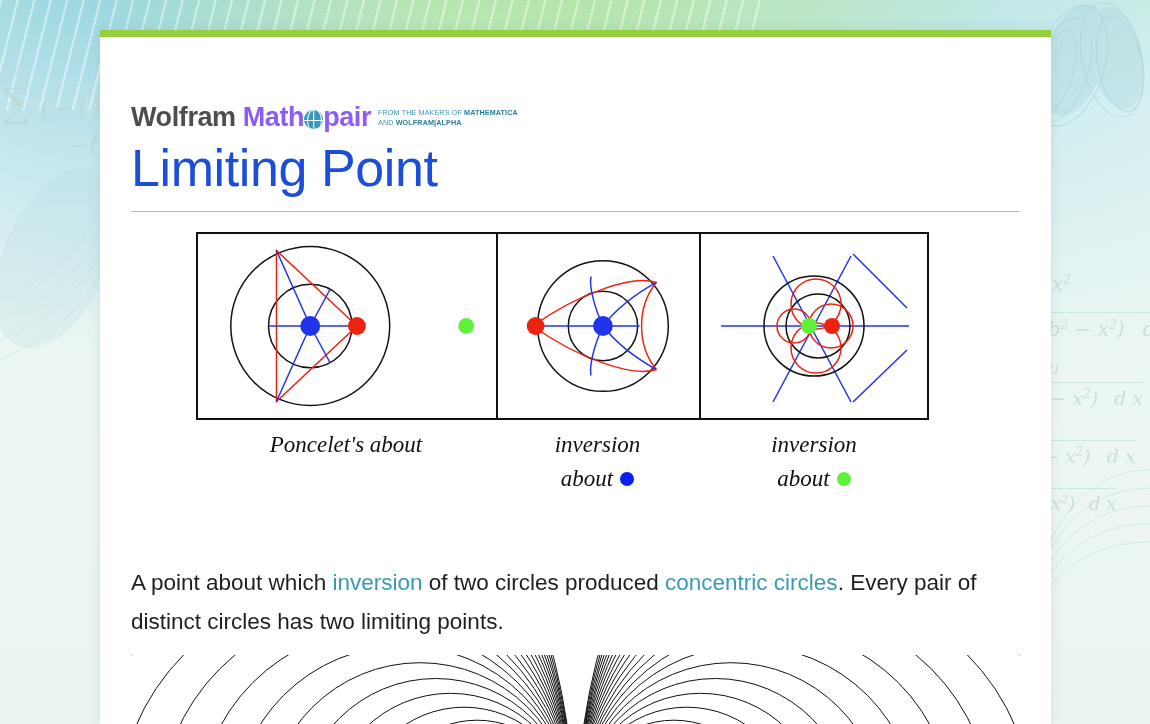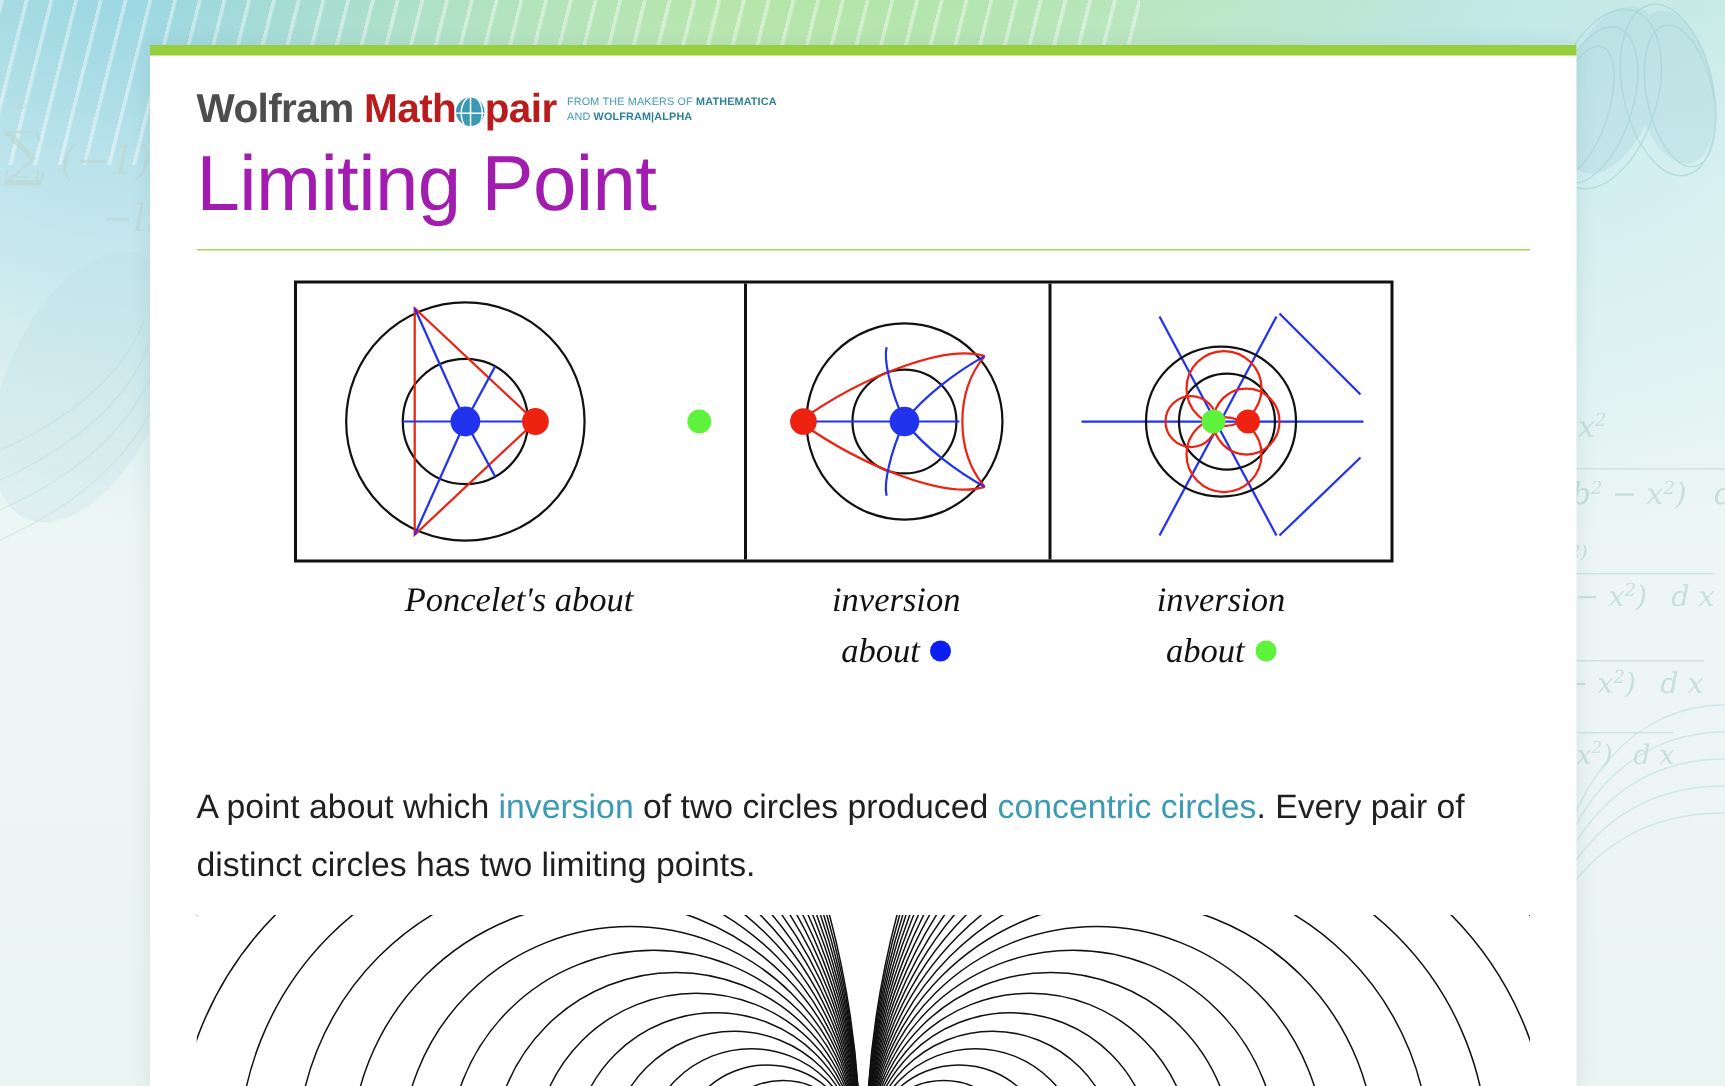--- a/index.html
+++ b/index.html
@@ -25,36 +25,36 @@
   .bgmath{position:absolute;color:#bcd9d6;opacity:.75;
     font-family:"DejaVu Serif",serif;font-style:italic;white-space:nowrap;}
 
   
   .card{position:absolute;left:100px;top:30px;width:951px;height:694px;
         background:#ffffff;box-shadow:0 0 12px rgba(60,110,110,.13);}
   .card-topbar{height:7px;background:#96ce3e;}
   .card-inner{padding:0 31px;}
 
   
-  .logo-row{display:flex;align-items:flex-end;gap:7px;padding-top:22px;}
+  .logo-row{display:flex;align-items:flex-end;gap:7px;padding-top:22px;margin-top:45px;}
   .logo-wolfram{font-size:27px;font-weight:bold;color:#4d4d4d;letter-spacing:-.4px;line-height:1;}
-  .logo-mathworld{font-size:27px;font-weight:bold;color:#b91c1c;letter-spacing:-.4px;line-height:1;
+  .logo-mathworld{font-size:27px;font-weight:bold;color:#8b5cf6;letter-spacing:-.4px;line-height:1;
       display:flex;align-items:center;}
   .globe{display:inline-block;width:19px;height:19px;border-radius:50%;
       background:#3b99b5;position:relative;margin:0 0px;top:2px;overflow:hidden;}
   .globe:before{content:"";position:absolute;left:0;top:50%;width:100%;height:1.6px;background:#fff;}
   .globe:after{content:"";position:absolute;left:50%;top:0;width:1.6px;height:100%;background:#fff;
       transform:translateX(-50%);}
   .globe-ring{position:absolute;left:3px;top:-1px;width:13px;height:21px;border:1.6px solid #fff;border-radius:50%;}
   .logo-tag{font-size:7.2px;line-height:9.4px;color:#3b99b5;letter-spacing:.12px;
       padding-bottom:4px;text-transform:uppercase;}
   .logo-tag b{color:#2b7f9b;}
 
   
-  .page-title{font-size:52px;color:#a21caf;font-weight:normal;margin:8px 0 0 0;line-height:1.12;
+  .page-title{font-size:52px;color:#1d4ed8;font-weight:normal;margin:8px 0 0 0;line-height:1.12;
       letter-spacing:-.4px;}
   .title-rule{border:0;border-top:1.6px solid #a6d65c;margin:14px 0 0 0;}
 
   
   .figstrip{margin:20px 0 0 65px;width:733px;height:188px;border:2px solid #111;
       display:flex;background:#fff;box-sizing:border-box;}
   .figpanel{position:relative;height:100%;box-sizing:border-box;}
   .figpanel.p1{width:300px;border-right:2px solid #111;}
   .figpanel.p2{width:203px;border-right:2px solid #111;}
   .figpanel.p3{flex:1;}

